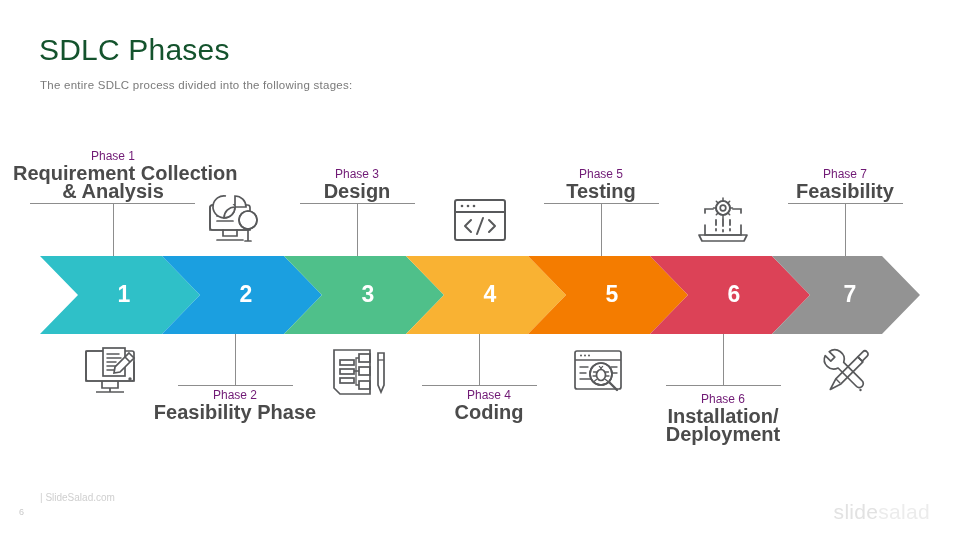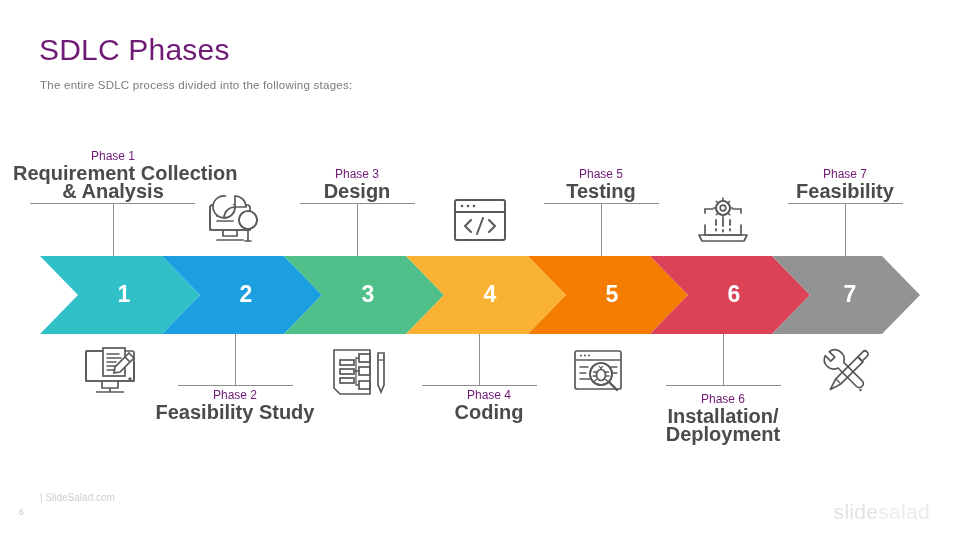--- a/index.html
+++ b/index.html
@@ -6,21 +6,21 @@
   body{
     width:960px;height:540px;background:#ffffff;overflow:hidden;
     font-family:"Liberation Sans", sans-serif;
     -webkit-font-smoothing:antialiased;
   }
   .slide{position:relative;width:960px;height:540px;background:#fff;}
 
   
   .title{
     position:absolute;left:39px;top:33px;
-    font-size:30px;color:#701a75;font-weight:400;letter-spacing:.2px;
+    font-size:30px;color:#14532d;font-weight:400;letter-spacing:.2px;
     white-space:nowrap;
     text-align:right;
   }
   .subtitle{
     position:absolute;left:40px;top:79px;
     font-size:11.5px;color:#7a7a7a;font-weight:400;letter-spacing:.25px;
     white-space:nowrap;
   }
 
   
@@ -110,21 +110,21 @@
     <div class="pname">Testing</div>
   </div>
 
   <div class="cap" style="left:745px;top:166px;width:200px;">
     <div class="pnum">Phase 7</div>
     <div class="pname">Feasibility</div>
   </div>
 
   <div class="cap" style="left:135px;top:387px;width:200px;">
     <div class="pnum">Phase 2</div>
-    <div class="pname">Feasibility Study</div>
+    <div class="pname">Feasibility Phase</div>
   </div>
 
   <div class="cap" style="left:389px;top:387px;width:200px;">
     <div class="pnum">Phase 4</div>
     <div class="pname">Coding</div>
   </div>
 
   <div class="cap" style="left:623px;top:391px;width:200px;">
     <div class="pnum">Phase 6</div>
     <div class="pname">Installation/<br>Deployment</div>

